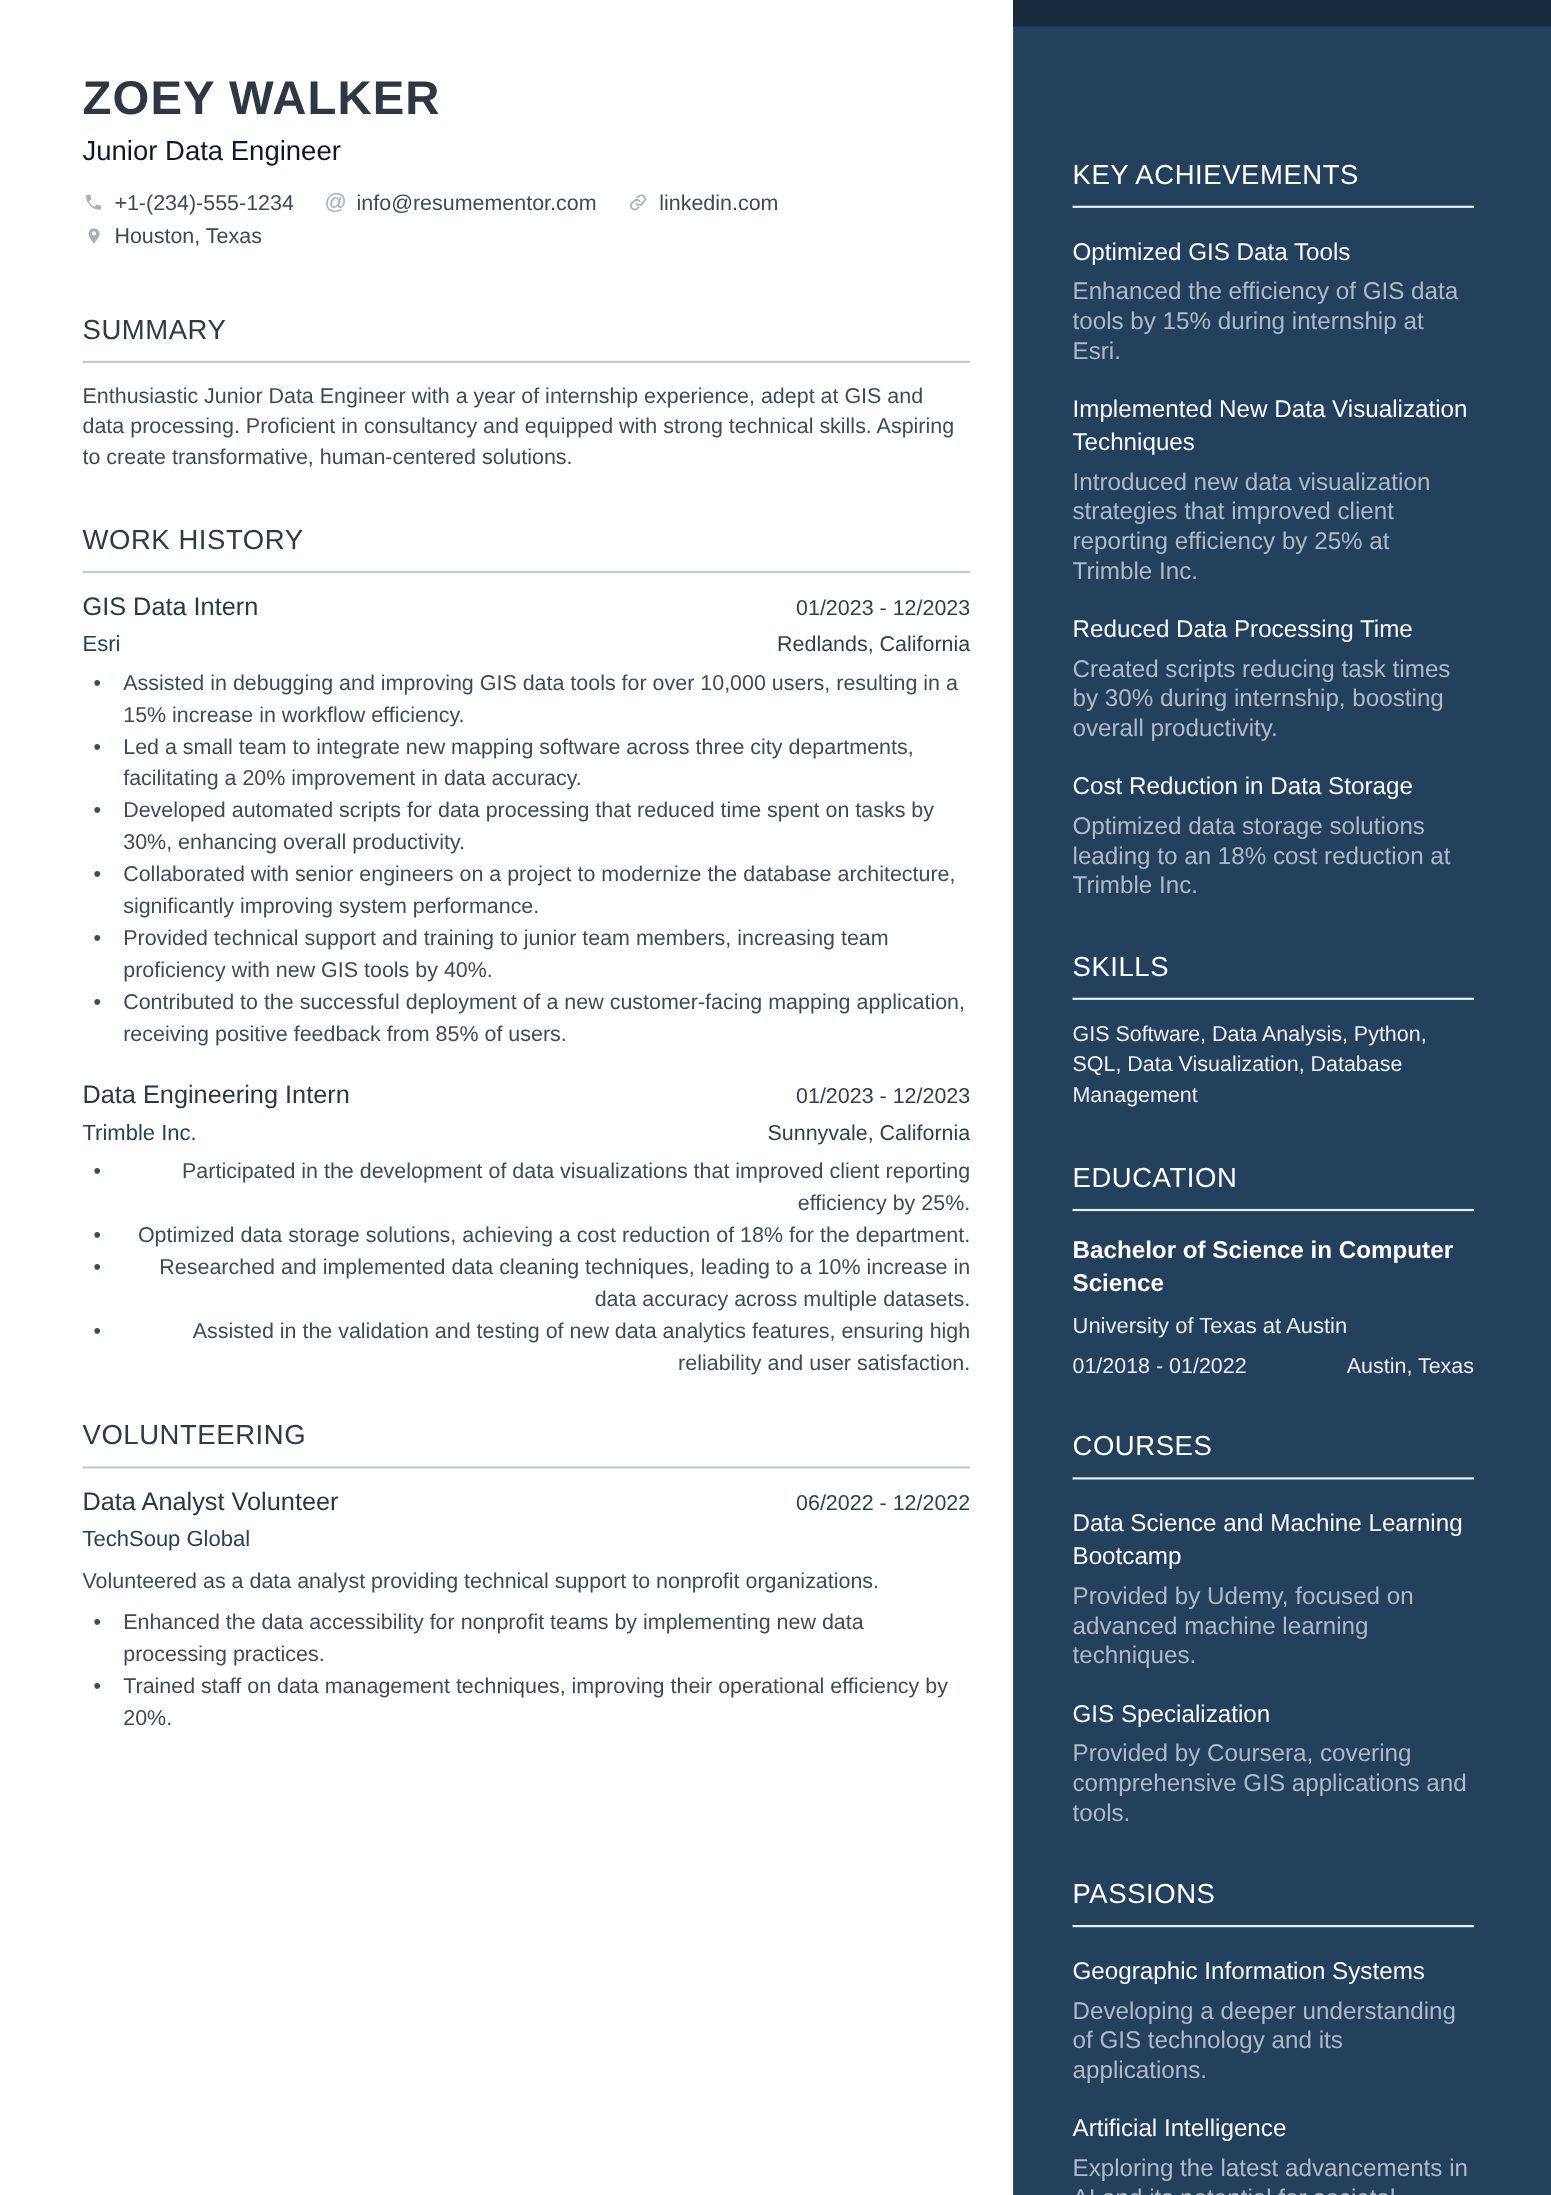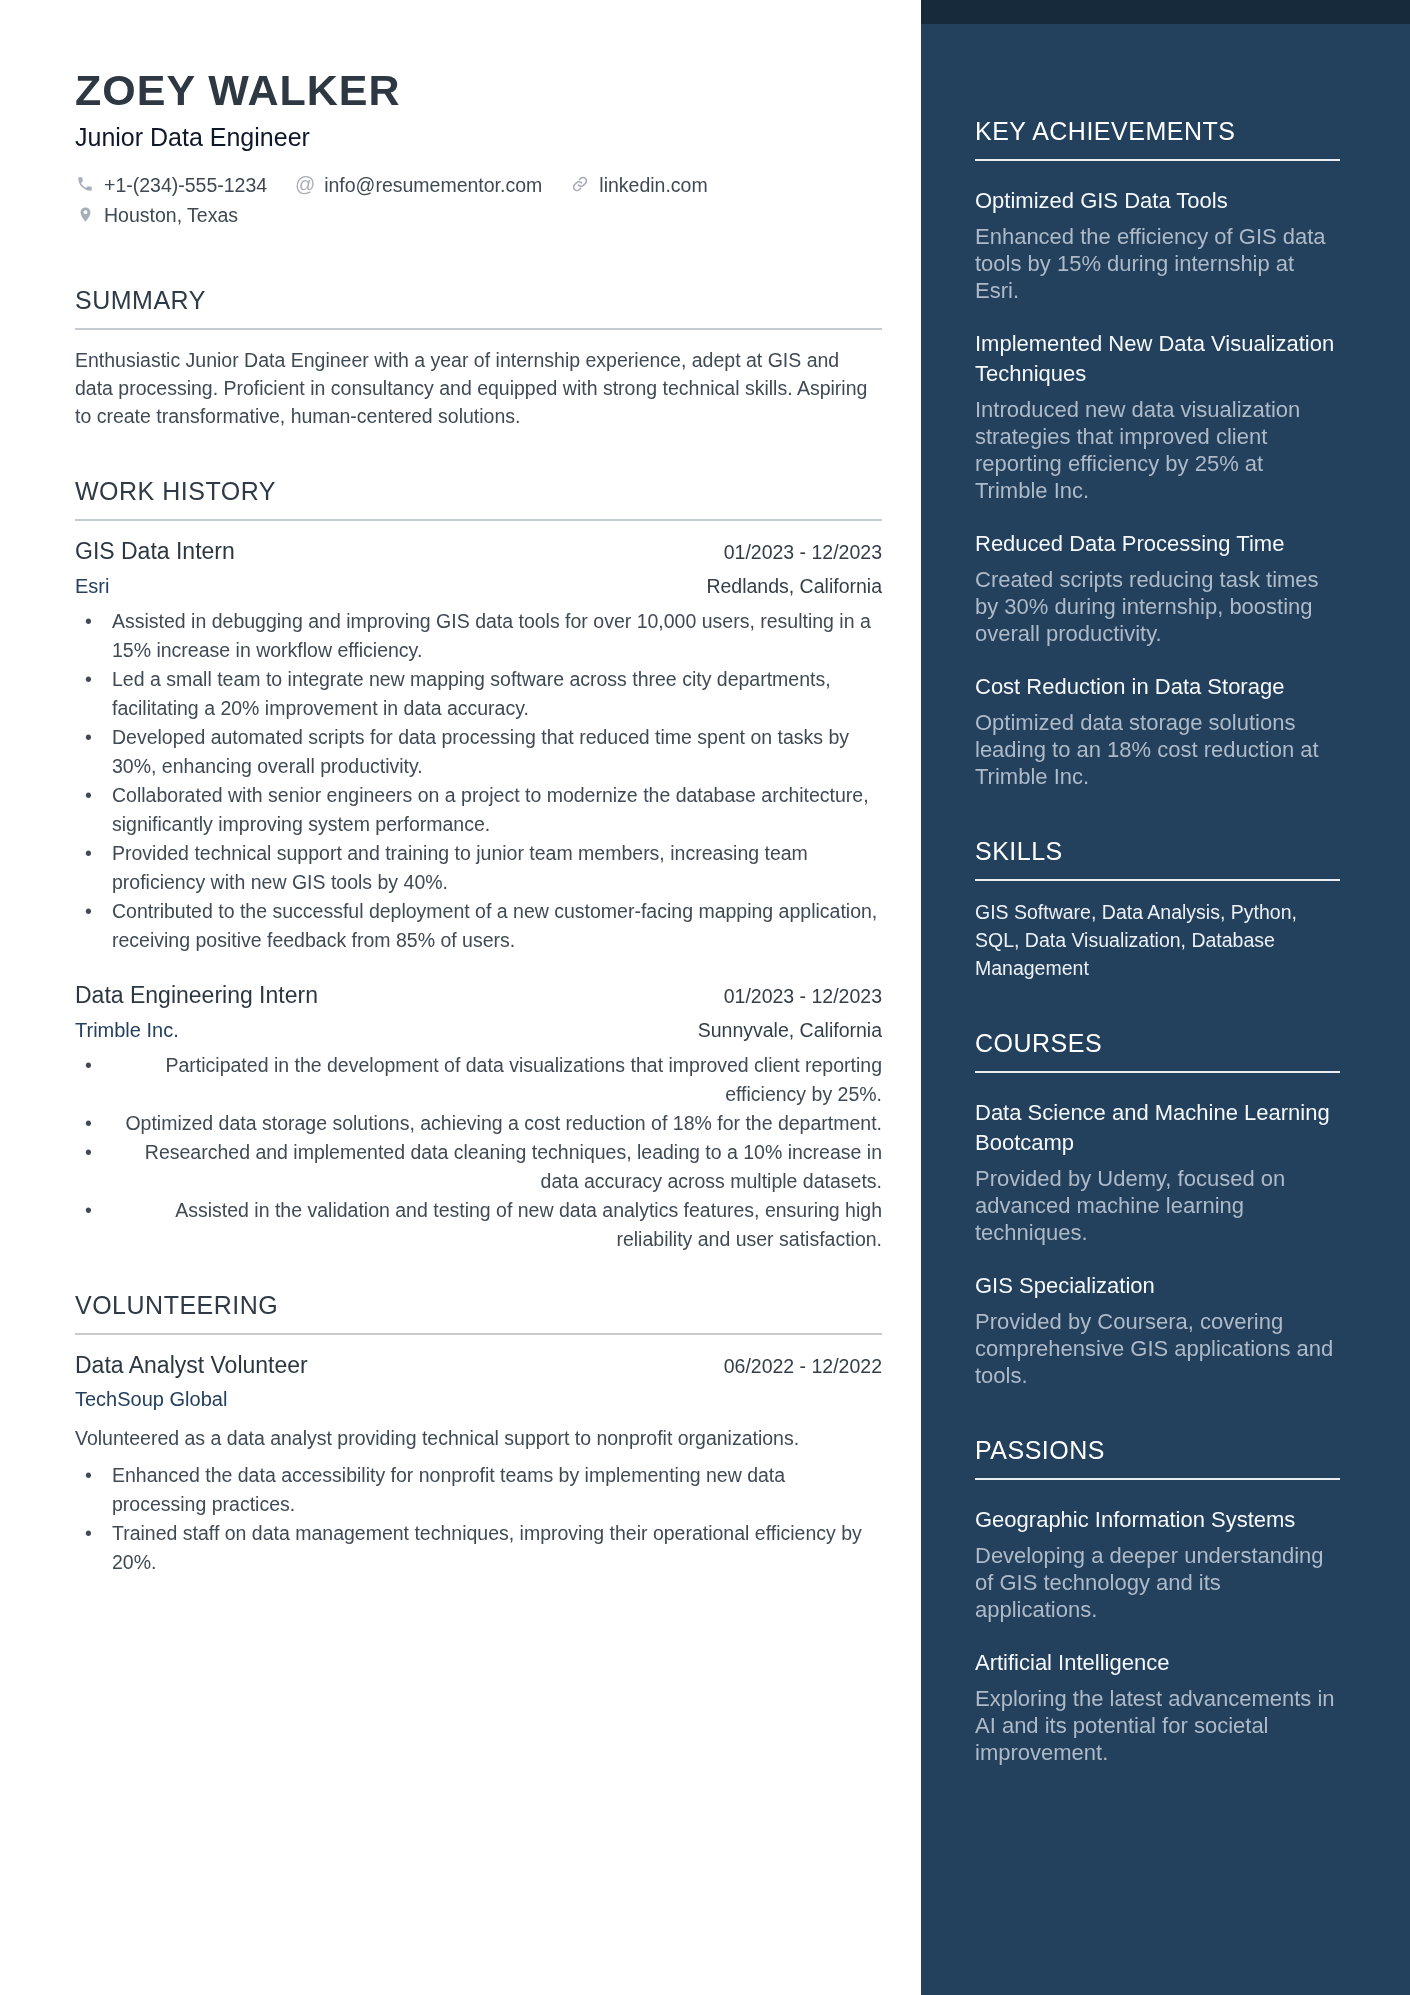--- a/index.html
+++ b/index.html
@@ -92,21 +92,21 @@
   .sidebar {
     flex:0 0 489px;
     width:489px;
     background:#23405D;
     display:flex;
     flex-direction:column;
   }
   .top-strip { height:24px; background:#172A3C; }
   .sidebar-inner { padding:0 70px 60px 54px; }
   .sb-section { margin-top:46px; }
-  .sb-section.first { margin-top:92px; }
+  .sb-section.first { margin-top:120px; }
   .sb-heading {
     font-size:25px;
     font-weight:400;
     letter-spacing:0.5px;
     color:#FFFFFF;
     line-height:1.2;
   }
   .sb-rule { border:none; border-top:2px solid #E9EDF0; margin-top:13px; }
   .sb-item { margin-top:25px; }
   .sb-item-title { font-size:22px; font-weight:400; color:#F6F9FB; line-height:30px; }
@@ -255,20 +255,30 @@
         <div class="sb-item-text">Optimized data storage solutions leading to an 18% cost reduction at Trimble Inc.</div>
       </div>
     </div>
 
     <div class="sb-section">
       <div class="sb-heading">SKILLS</div>
       <hr class="sb-rule">
       <div class="sb-plain">GIS Software, Data Analysis, Python, SQL, Data Visualization, Database Management</div>
     </div>
 
+    <div class="sb-section">
+      <div class="sb-heading">EDUCATION</div>
+      <hr class="sb-rule">
+      <div class="degree">Bachelor of Science in Computer Science</div>
+      <div class="school">University of Texas at Austin</div>
+      <div class="edu-row">
+        <span>01/2018 - 01/2022</span>
+        <span>Austin, Texas</span>
+      </div>
+    </div>
 
     <div class="sb-section">
       <div class="sb-heading">COURSES</div>
       <hr class="sb-rule">
       <div class="sb-item">
         <div class="sb-item-title">Data Science and Machine Learning Bootcamp</div>
         <div class="sb-item-text">Provided by Udemy, focused on advanced machine learning techniques.</div>
       </div>
       <div class="sb-item">
         <div class="sb-item-title">GIS Specialization</div>

